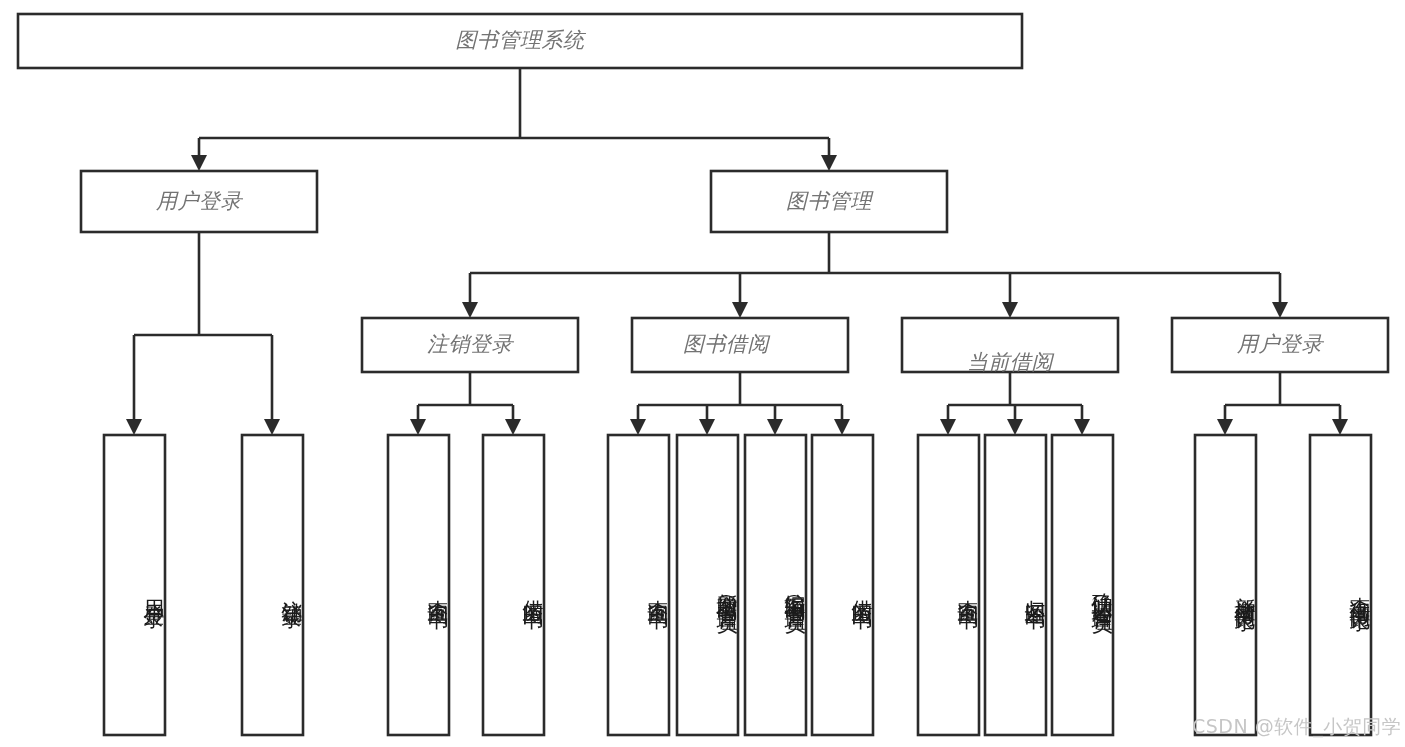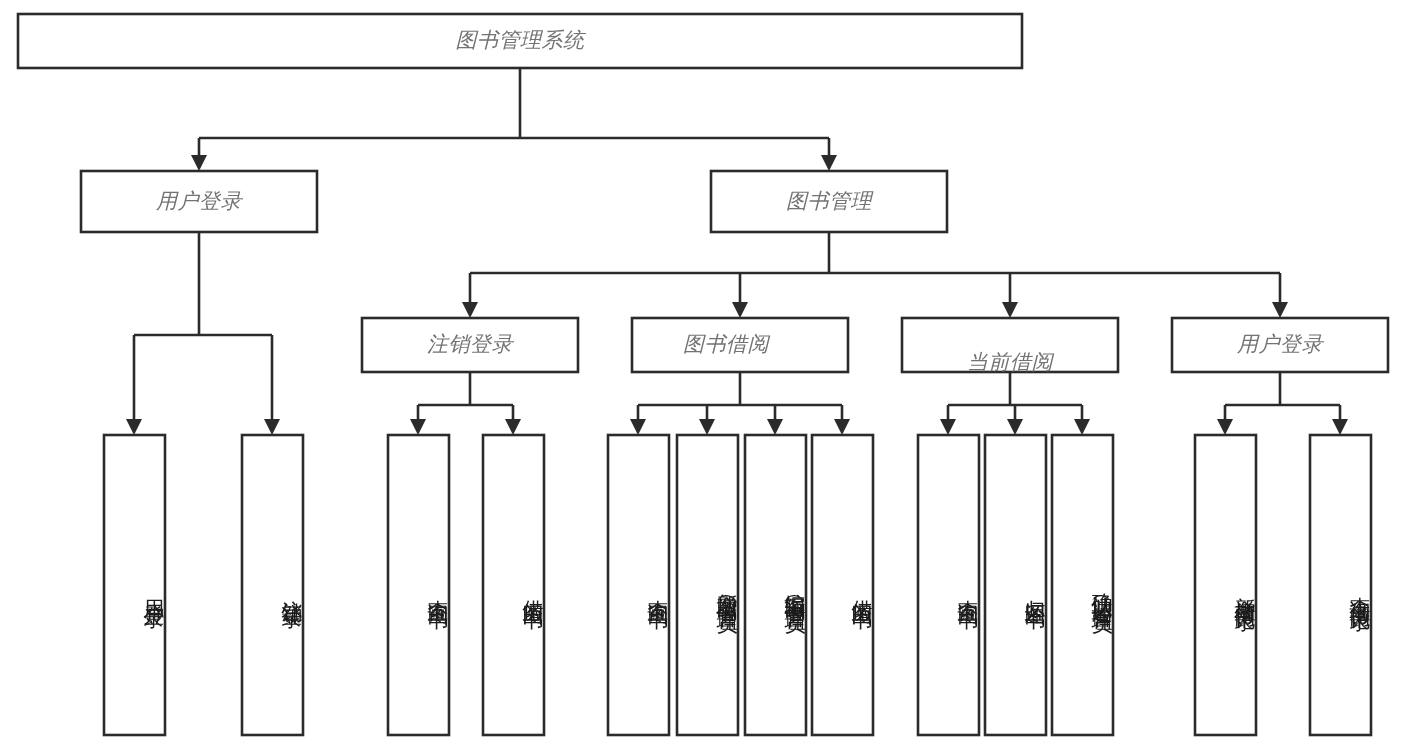--- a/index.html
+++ b/index.html
@@ -191,14 +191,15 @@
       <div class="node-label-v" style="left: 677px; top: 449px; width: 61px; height: 280px;">新增图书（管理员）</div>
       <div class="node-label-v" style="left: 745px; top: 449px; width: 61px; height: 280px;">编辑图书（管理员）</div>
       <div class="node-label-v" style="left: 812px; top: 449px; width: 61px; height: 280px;">借阅图书</div>
       <div class="node-label-v" style="left: 918px; top: 449px; width: 61px; height: 280px;">查询图书</div>
       <div class="node-label-v" style="left: 985px; top: 449px; width: 61px; height: 280px;">归还图书</div>
       <div class="node-label-v" style="left: 1052px; top: 449px; width: 61px; height: 280px;">确认归还（管理员）</div>
       <div class="node-label-v" style="left: 1195px; top: 449px; width: 61px; height: 280px;">新增借阅记录</div>
       <div class="node-label-v" style="left: 1310px; top: 449px; width: 61px; height: 280px;">查询借阅记录</div>
     </div>
 
+  <div class="watermark" style="left: 1192px; top: 714px;">CSDN @软件_小贺同学</div>
 
 </div>
 
 </body></html>

